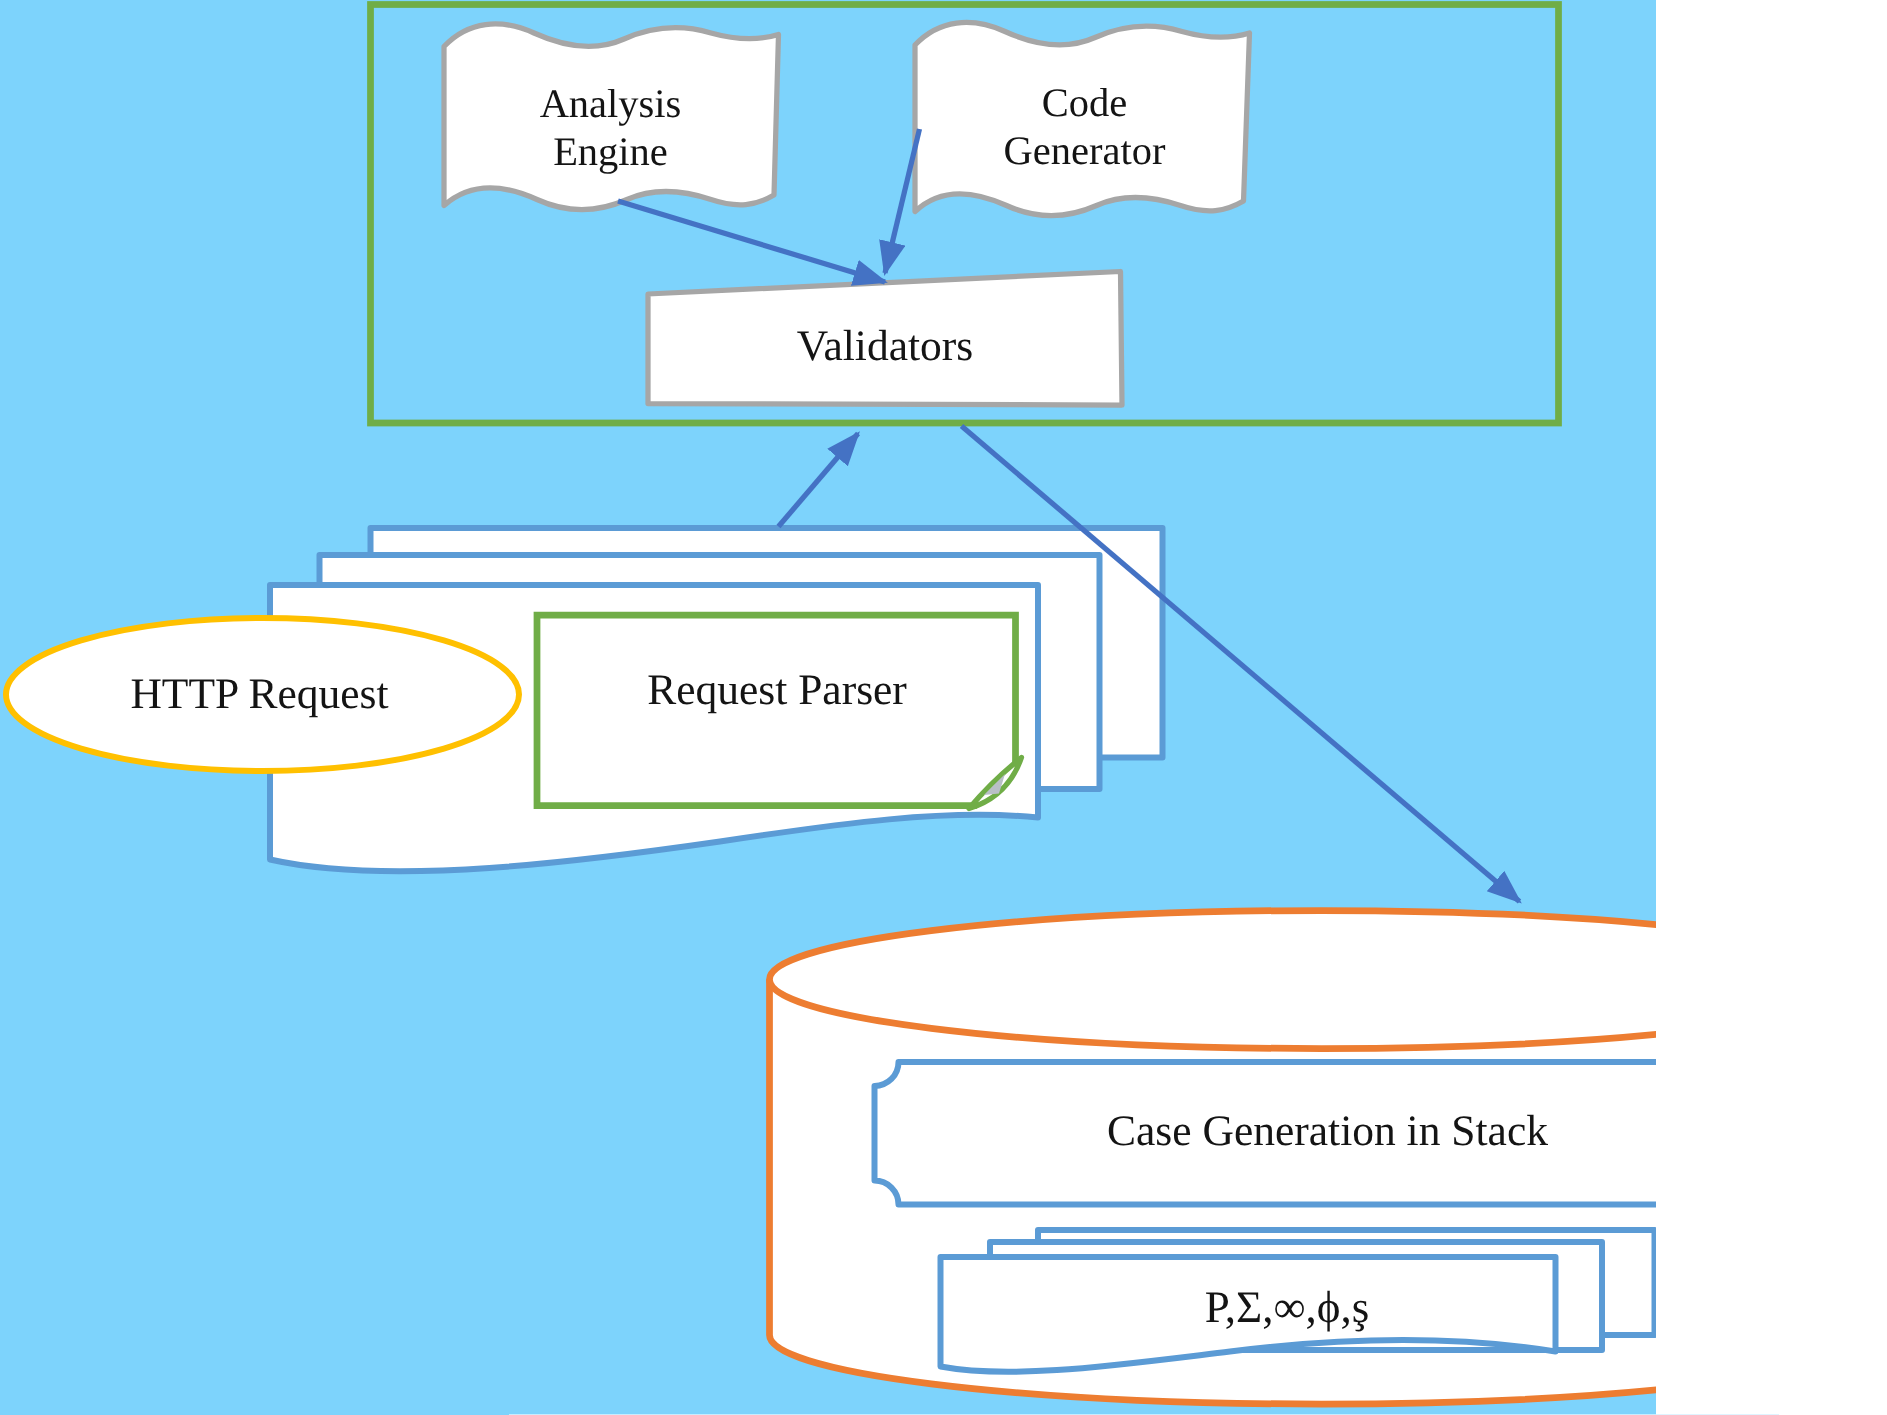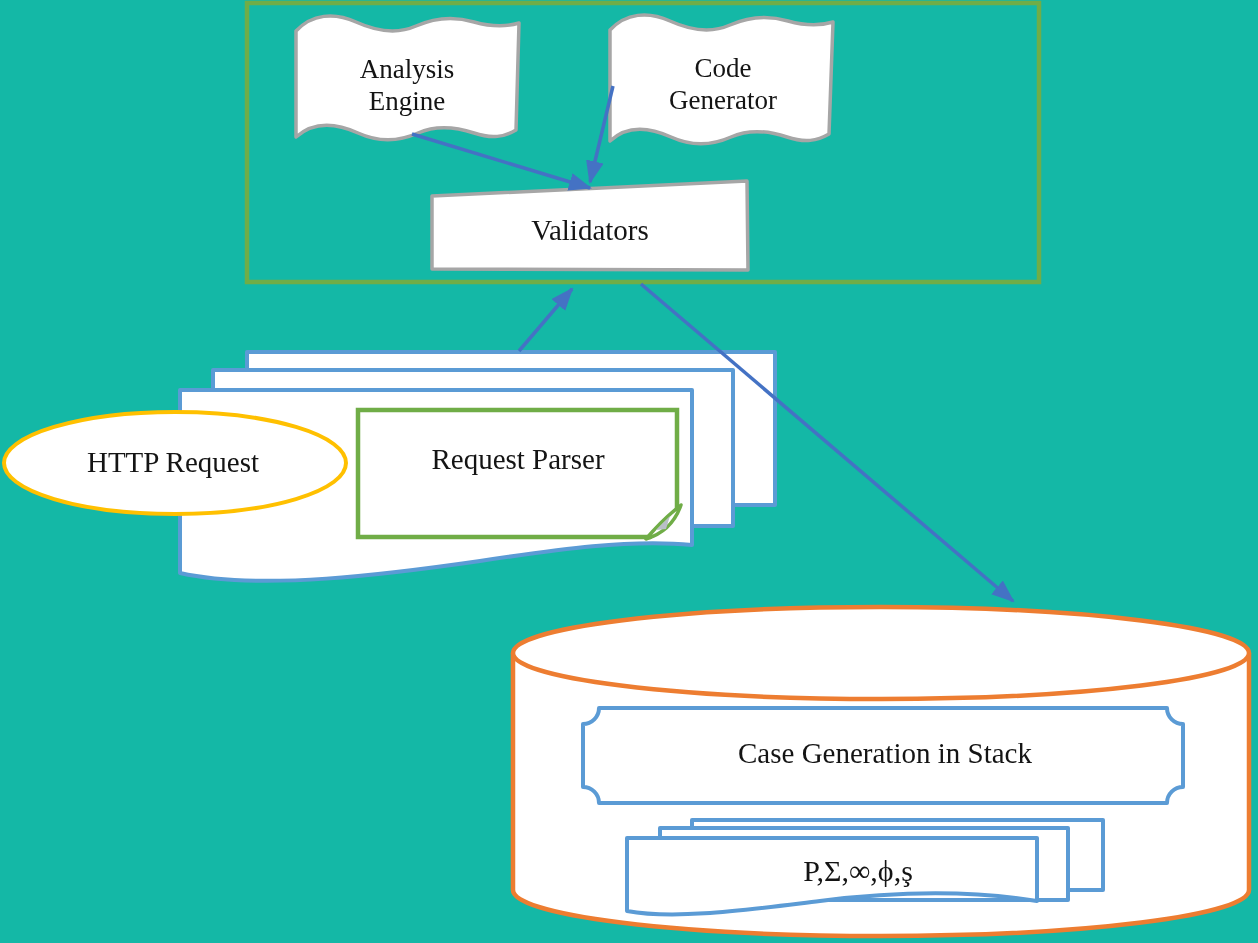--- a/index.html
+++ b/index.html
@@ -1,16 +1,16 @@
 <!DOCTYPE html>
 <html><head>
 <meta charset="utf-8">
 <style>
   html,body{margin:0;padding:0;background:#ffffff;}
-  .stage{position:relative;width:1258px;height:943px;background:#14b8a6;overflow:hidden;text-decoration:underline;}
+  .stage{position:relative;width:1104px;height:943px;background:#7dd3fc;overflow:hidden;text-decoration:underline;}
   svg{display:block;}
   .s-gray{stroke:#a6a6a6;stroke-width:3.5;fill:#ffffff;stroke-linejoin:round;}
   .s-green{stroke:#70ad47;stroke-width:4.5;fill:none;}
   .s-green-fill{stroke:#70ad47;stroke-width:4.5;fill:#ffffff;stroke-linejoin:miter;}
   .s-blue{stroke:#5b9bd5;stroke-width:4;fill:#ffffff;stroke-linejoin:round;}
   .s-orange{stroke:#ed7d31;stroke-width:4.5;fill:none;}
   .s-orange-fill{stroke:#ed7d31;stroke-width:4.5;fill:#ffffff;}
   .s-yellow{stroke:#ffc000;stroke-width:4;fill:#ffffff;}
   .arrow{stroke:#4472c4;stroke-width:3.5;fill:none;}
   .lbl{font-family:"Liberation Serif","DejaVu Serif",serif;fill:#141414;text-anchor:middle;}

